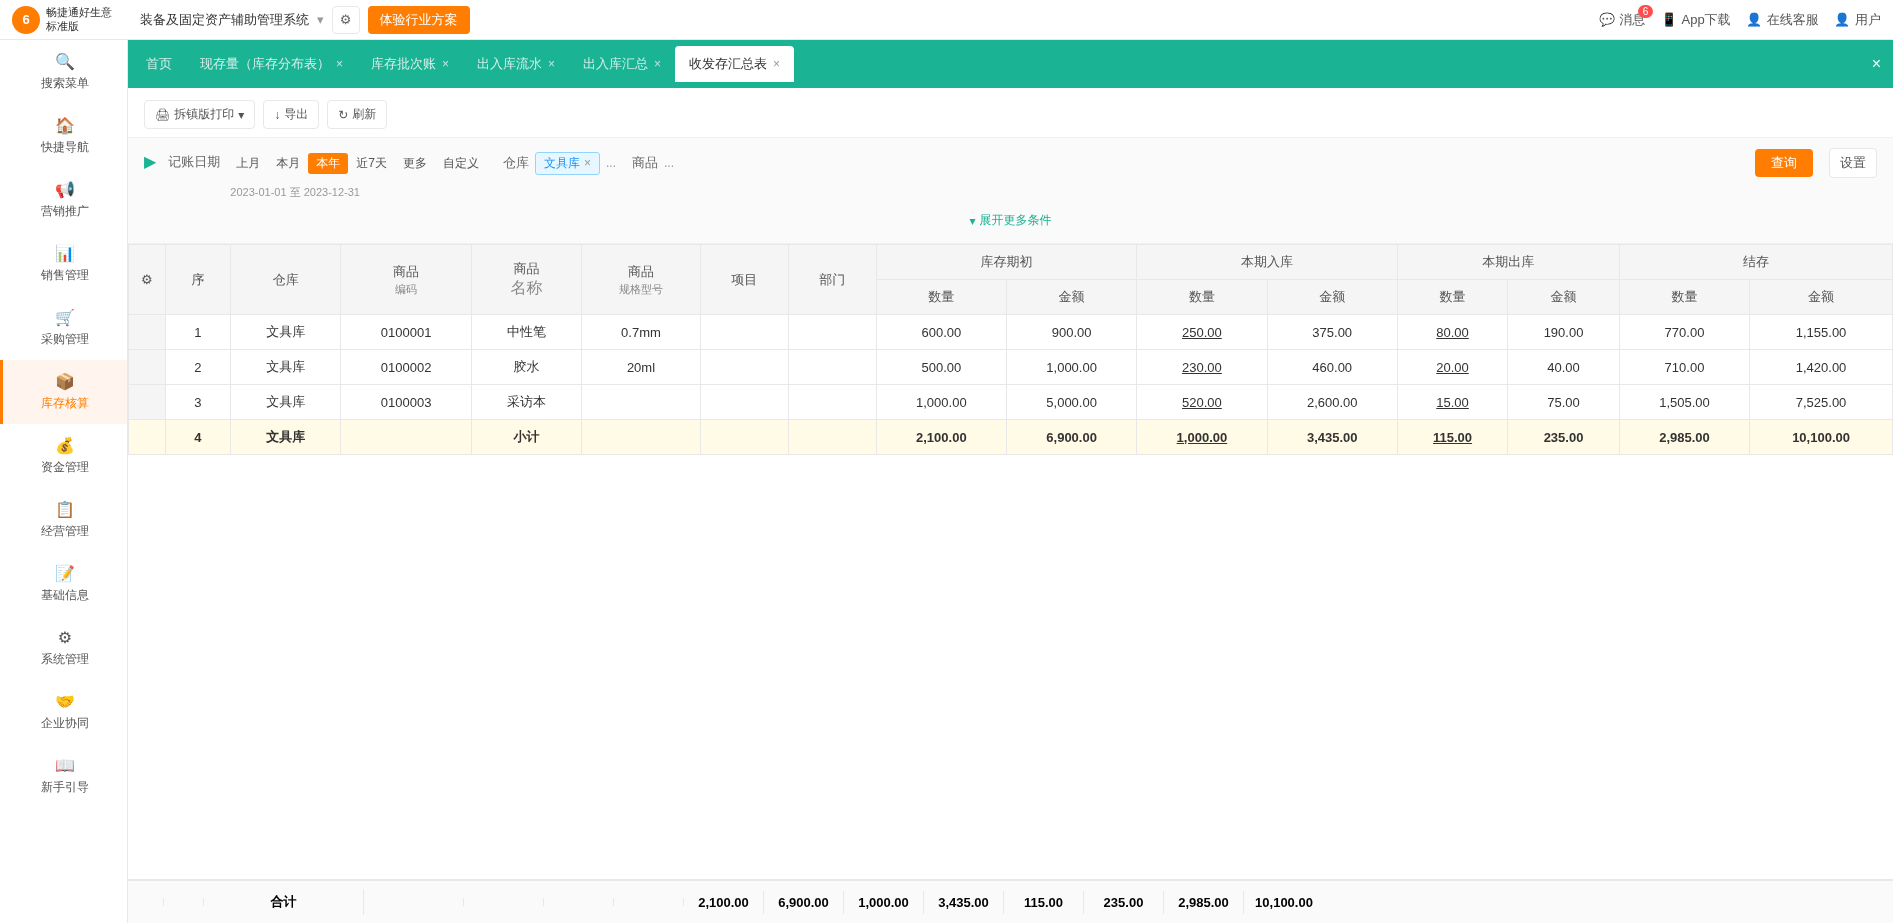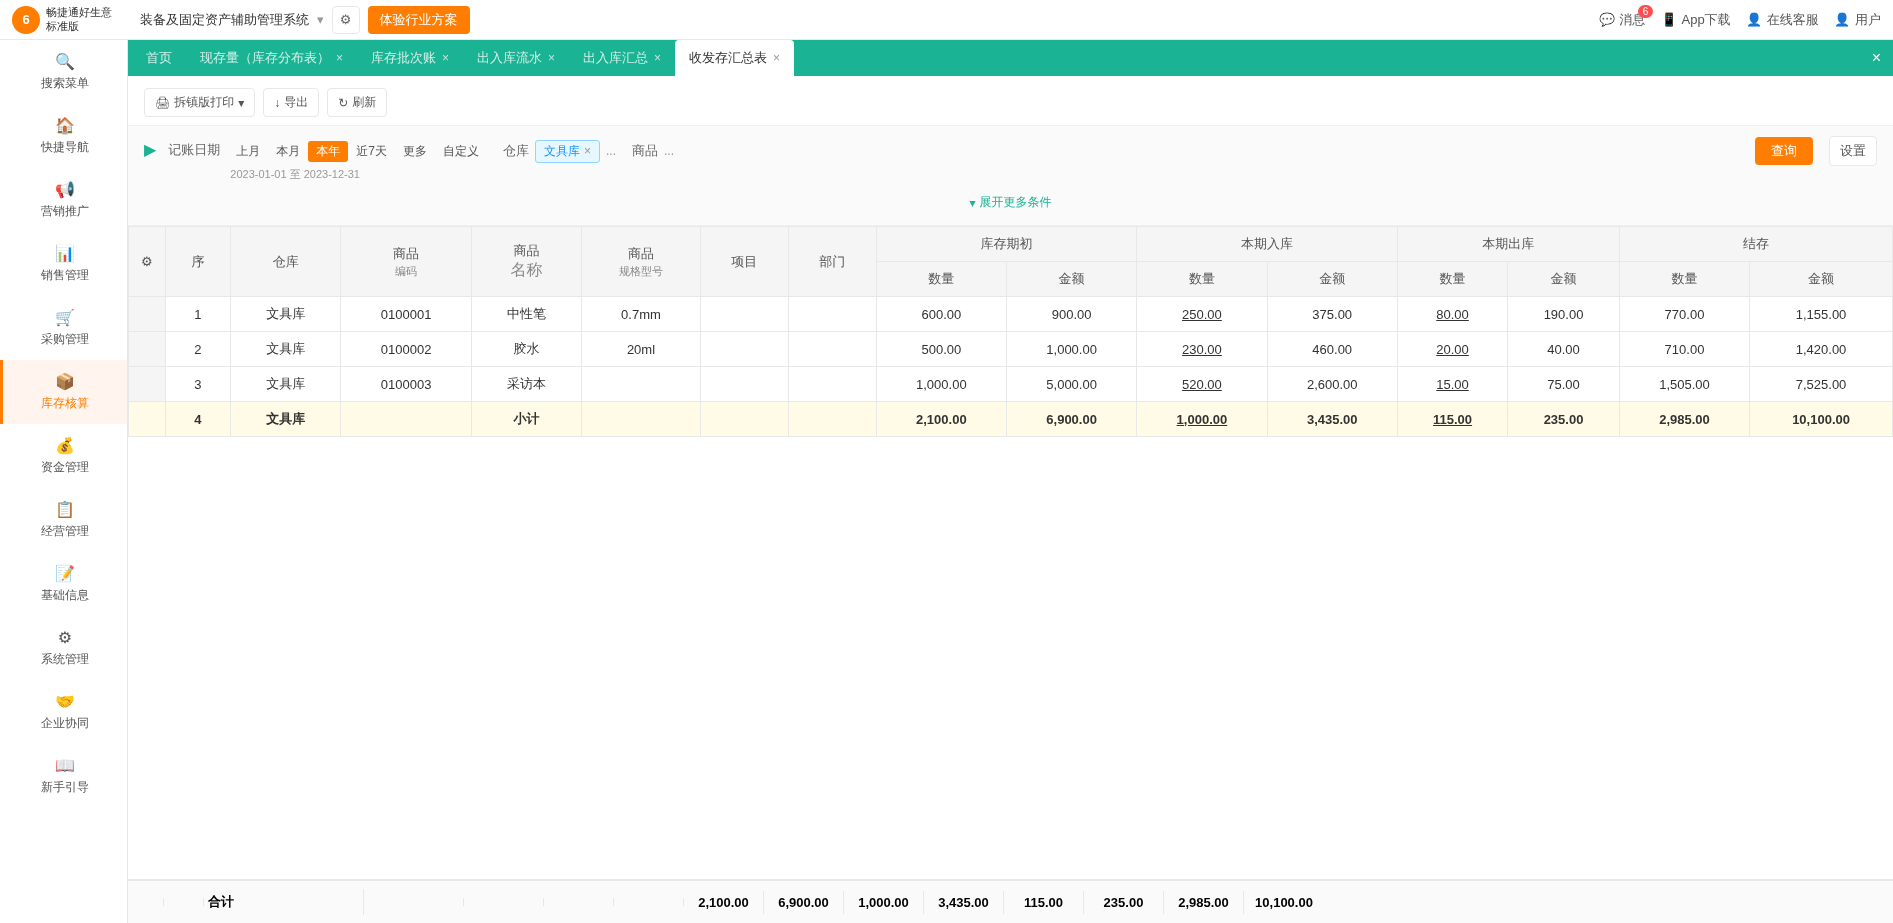--- a/index.html
+++ b/index.html
@@ -27,21 +27,21 @@
     
     .sidebar { width: 128px; background: #fff; border-right: 1px solid #e8e8e8; display: flex; flex-direction: column; flex-shrink: 0; overflow-y: auto; }
     .sidebar-item { display: flex; flex-direction: column; align-items: center; padding: 12px 8px; cursor: pointer; color: #555; font-size: 12px; gap: 4px; border-left: 3px solid transparent; }
     .sidebar-item.active { background: #fff5ee; color: #ff7d00; border-left-color: #ff7d00; }
     .sidebar-icon { font-size: 16px; }
 
     
     .content-area { flex: 1; display: flex; flex-direction: column; overflow: hidden; }
 
     
-    .tab-bar { display: flex; align-items: center; background: #1ab394; height: 36px; flex-shrink: 0; padding: 0 4px; }
+    .tab-bar { display: flex; align-items: center; background: #1ab394; height: 48px; flex-shrink: 0; padding: 0 4px; }
     .tab { display: flex; align-items: center; height: 36px; padding: 0 14px; cursor: pointer; color: rgba(255,255,255,0.8); font-size: 13px; gap: 6px; white-space: nowrap; }
     .tab.active { background: #fff; color: #333; border-radius: 4px 4px 0 0; }
     .tab .close-btn { color: rgba(255,255,255,0.7); font-size: 12px; cursor: pointer; }
     .tab.active .close-btn { color: #999; }
     .tab-close-all { margin-left: auto; color: #fff; font-size: 16px; cursor: pointer; padding: 0 8px; }
 
     
     .page-content { flex: 1; overflow: auto; background: #fff; padding: 0; display: flex; flex-direction: column; }
 
     
@@ -259,21 +259,21 @@
                 <span class="filter-label">商品</span>
                 <span class="filter-more">...</span>
               </div>
 
               <div style="flex:1;"></div>
 
               <button class="query-btn">查询</button>
               <button class="set-btn">设置</button>
             </div>
 
-            <div style="padding-left:58px;margin-top:0;">
+            <div style="padding-left:58px;margin-top:6px;">
               <span class="date-range">2023-01-01 至 2023-12-31</span>
             </div>
           </div>
         </div>
 
         <div class="expand-btn">
           <span>▾</span>
           <span>展开更多条件</span>
         </div>
       </div>
@@ -379,21 +379,21 @@
                 <td>2,985.00</td>
                 <td>10,100.00</td>
               </tr>
             </tbody>
         </table>
       </div>
 
       <div style="background:#fafafa;border-top:2px solid #e8e8e8;display:flex;align-items:center;padding:8px 0;flex-shrink:0;font-weight:bold;font-size:13px;">
         <div style="width:36px;border-right:1px solid #e8e8e8;text-align:center;padding:4px;"></div>
         <div style="width:40px;border-right:1px solid #e8e8e8;text-align:center;padding:4px;"></div>
-        <div style="min-width:160px;border-right:1px solid #e8e8e8;padding:4px;">合计</div>
+        <div style="min-width:160px;border-right:1px solid #e8e8e8;text-align:center;padding:4px;">合计</div>
         <div style="min-width:100px;border-right:1px solid #e8e8e8;text-align:center;padding:4px;"></div>
         <div style="min-width:80px;border-right:1px solid #e8e8e8;text-align:center;padding:4px;"></div>
         <div style="min-width:70px;border-right:1px solid #e8e8e8;text-align:center;padding:4px;"></div>
         <div style="min-width:70px;border-right:1px solid #e8e8e8;text-align:center;padding:4px;"></div>
         <div style="min-width:80px;border-right:1px solid #e8e8e8;text-align:center;padding:4px;">2,100.00</div>
         <div style="min-width:80px;border-right:1px solid #e8e8e8;text-align:center;padding:4px;">6,900.00</div>
         <div style="min-width:80px;border-right:1px solid #e8e8e8;text-align:center;padding:4px;">1,000.00</div>
         <div style="min-width:80px;border-right:1px solid #e8e8e8;text-align:center;padding:4px;">3,435.00</div>
         <div style="min-width:80px;border-right:1px solid #e8e8e8;text-align:center;padding:4px;">115.00</div>
         <div style="min-width:80px;border-right:1px solid #e8e8e8;text-align:center;padding:4px;">235.00</div>

